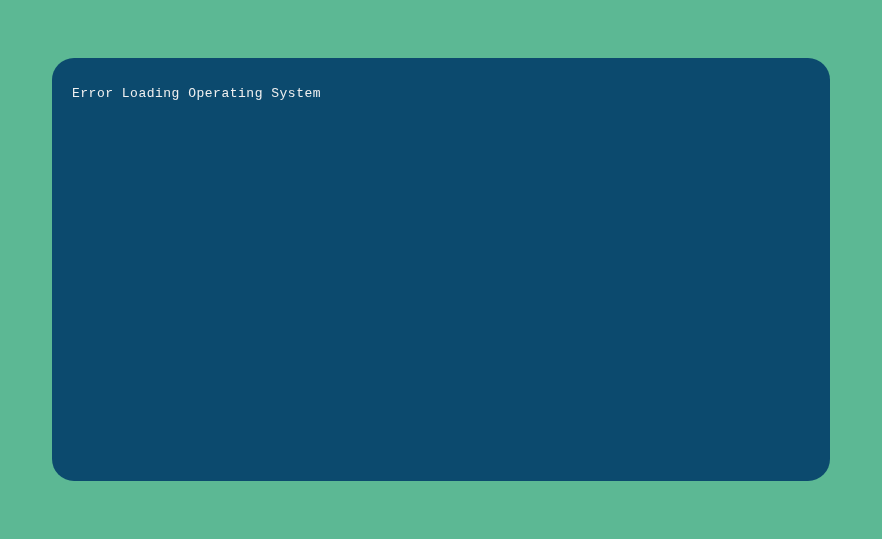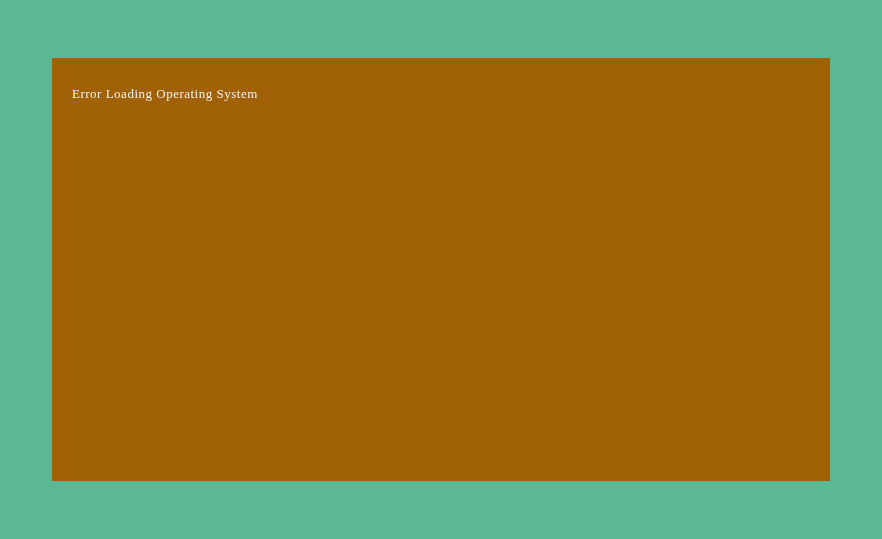--- a/index.html
+++ b/index.html
@@ -10,26 +10,27 @@
     body {
       width: 882px;
       height: 539px;
       background-color: #5cb894;
       padding: 58px 52px;
       overflow: hidden;
     }
     .terminal {
       width: 100%;
       height: 100%;
-      background-color: #a16207;
+      background-color: #0c4a6e;
       padding: 28px 20px;
-      font-family: Liberation Serif, serif;
+      font-family: Liberation Mono, monospace;
       font-size: 13px;
       color: #f0f0f0;
       letter-spacing: 0.5px;
+      border-radius: 22px;
     }
     .error-line {
       white-space: pre;
     }
   </style>
 </head>
 <body>
 
 <div class="terminal">
   <div class="error-line">Error Loading Operating System</div>

